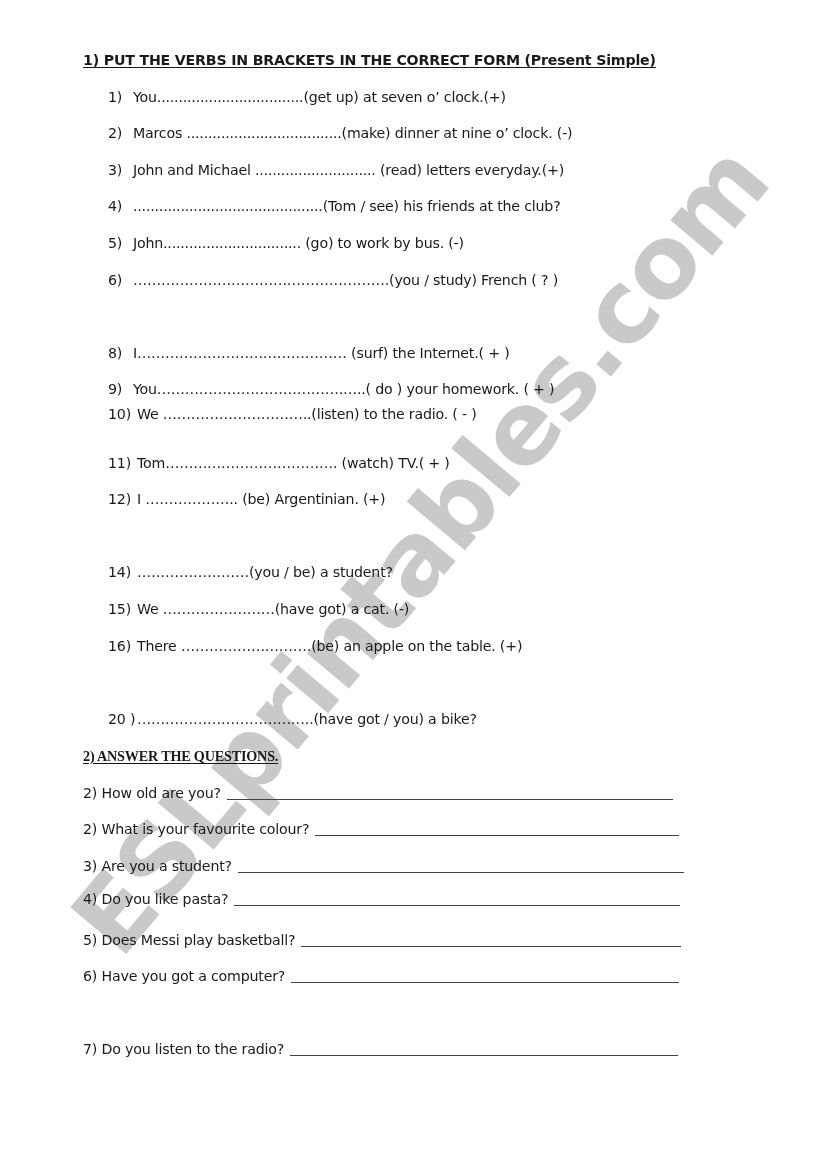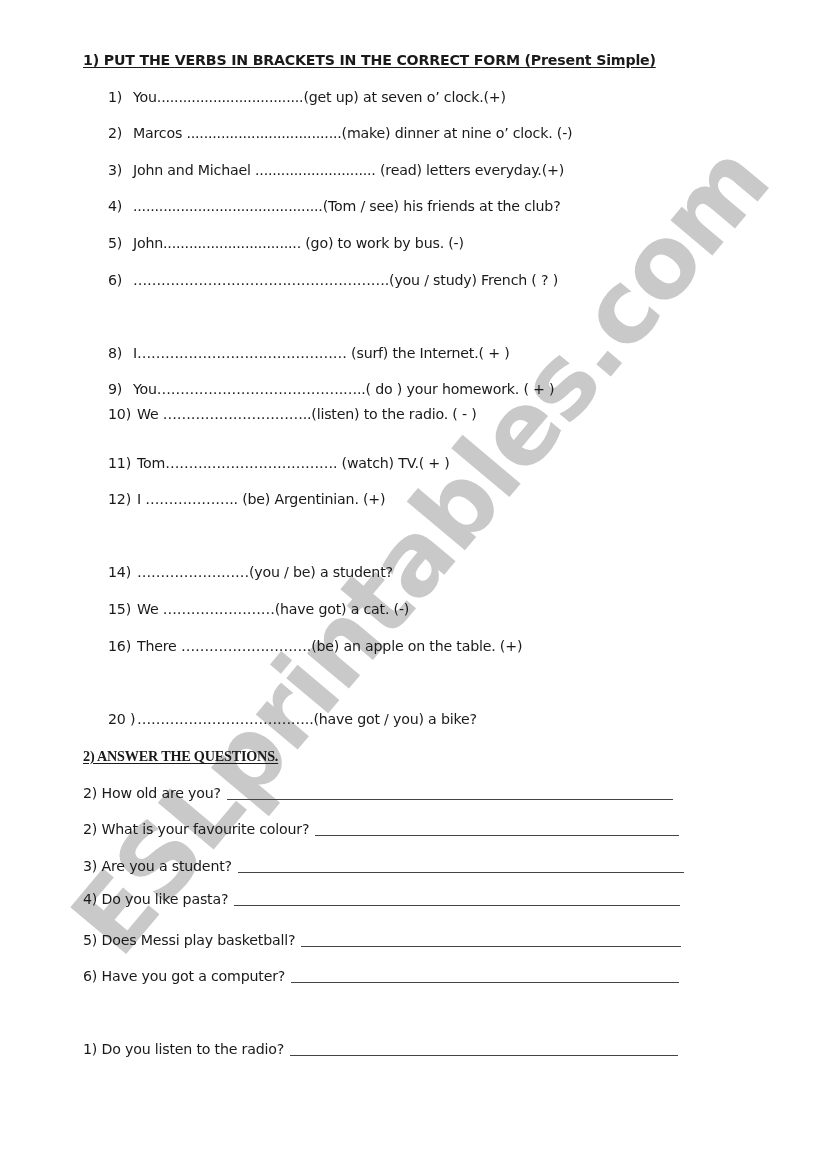--- a/index.html
+++ b/index.html
@@ -162,18 +162,18 @@
     </div>
     <div class="q-line" style="top:932px">
       <span>5) Does Messi play basketball?</span>
       <span class="answer-blank" style="width:380px"></span>
     </div>
     <div class="q-line" style="top:968px">
       <span>6) Have you got a computer?</span>
       <span class="answer-blank" style="width:388px"></span>
     </div>
     <div class="q-line" style="top:1041px">
-      <span>1) Do you listen to the radio?</span>
+      <span>7) Do you listen to the radio?</span>
       <span class="answer-blank" style="width:388px"></span>
     </div>
 
   </div>
 </div>
 
 </body></html>

